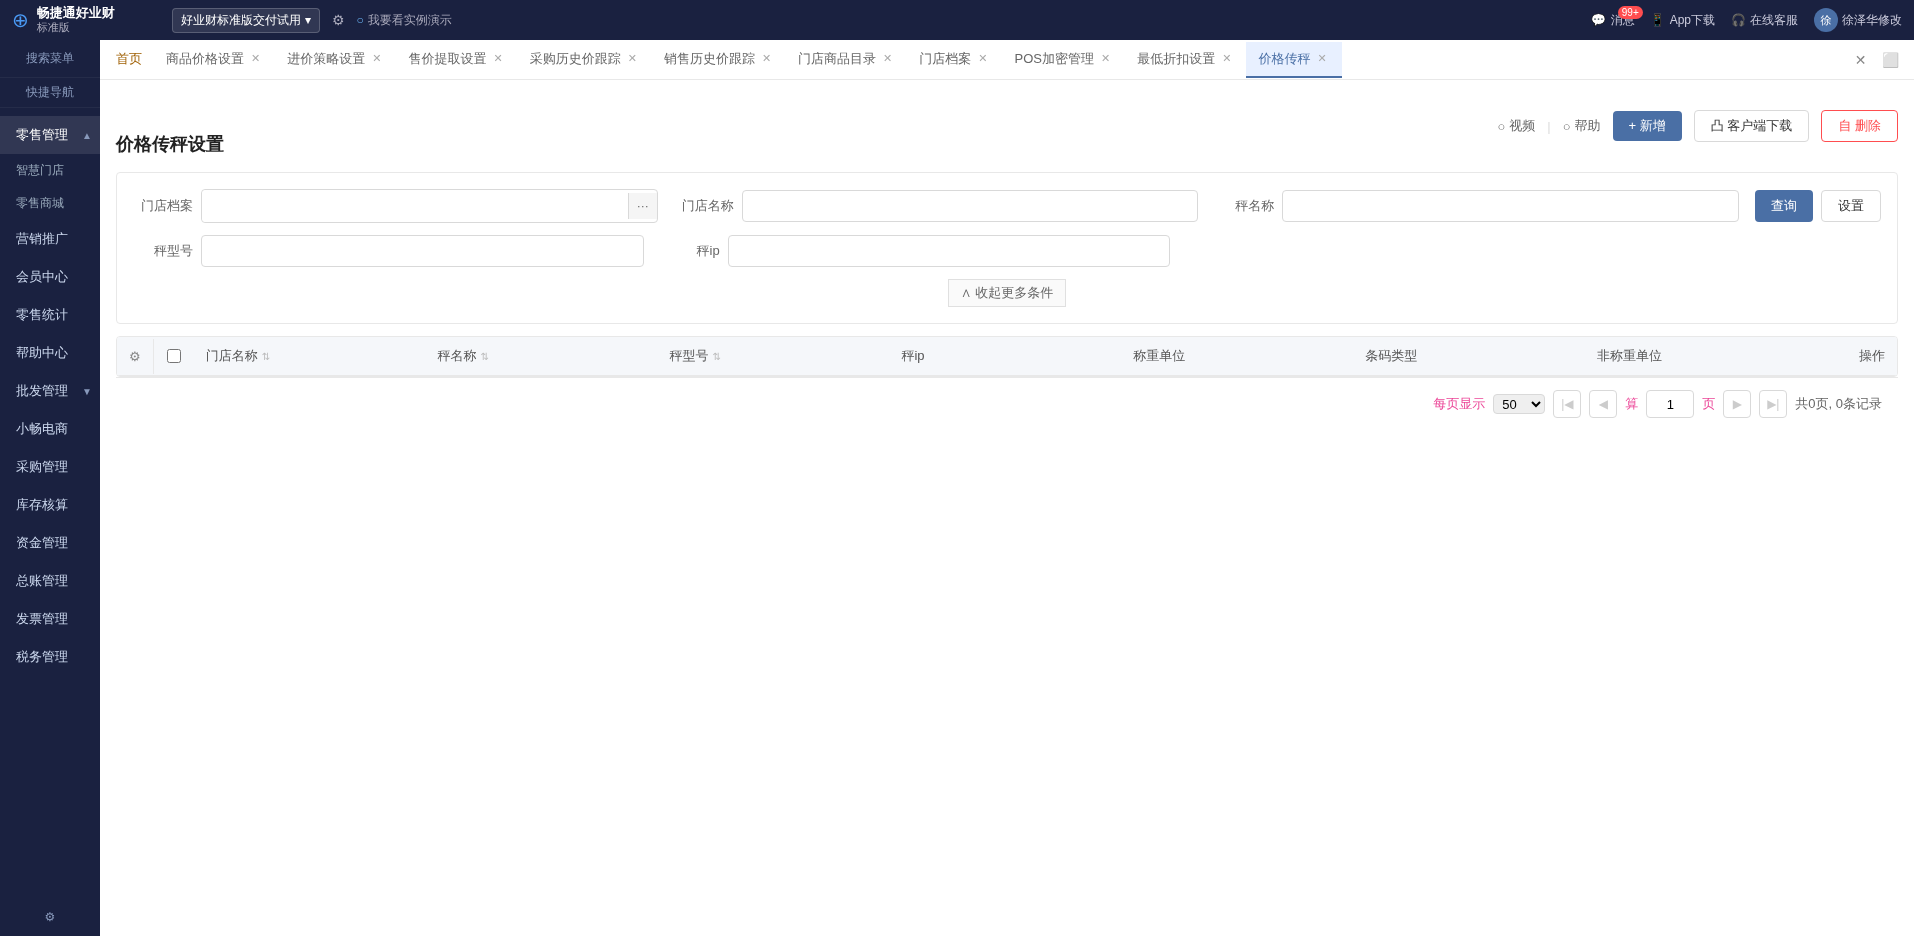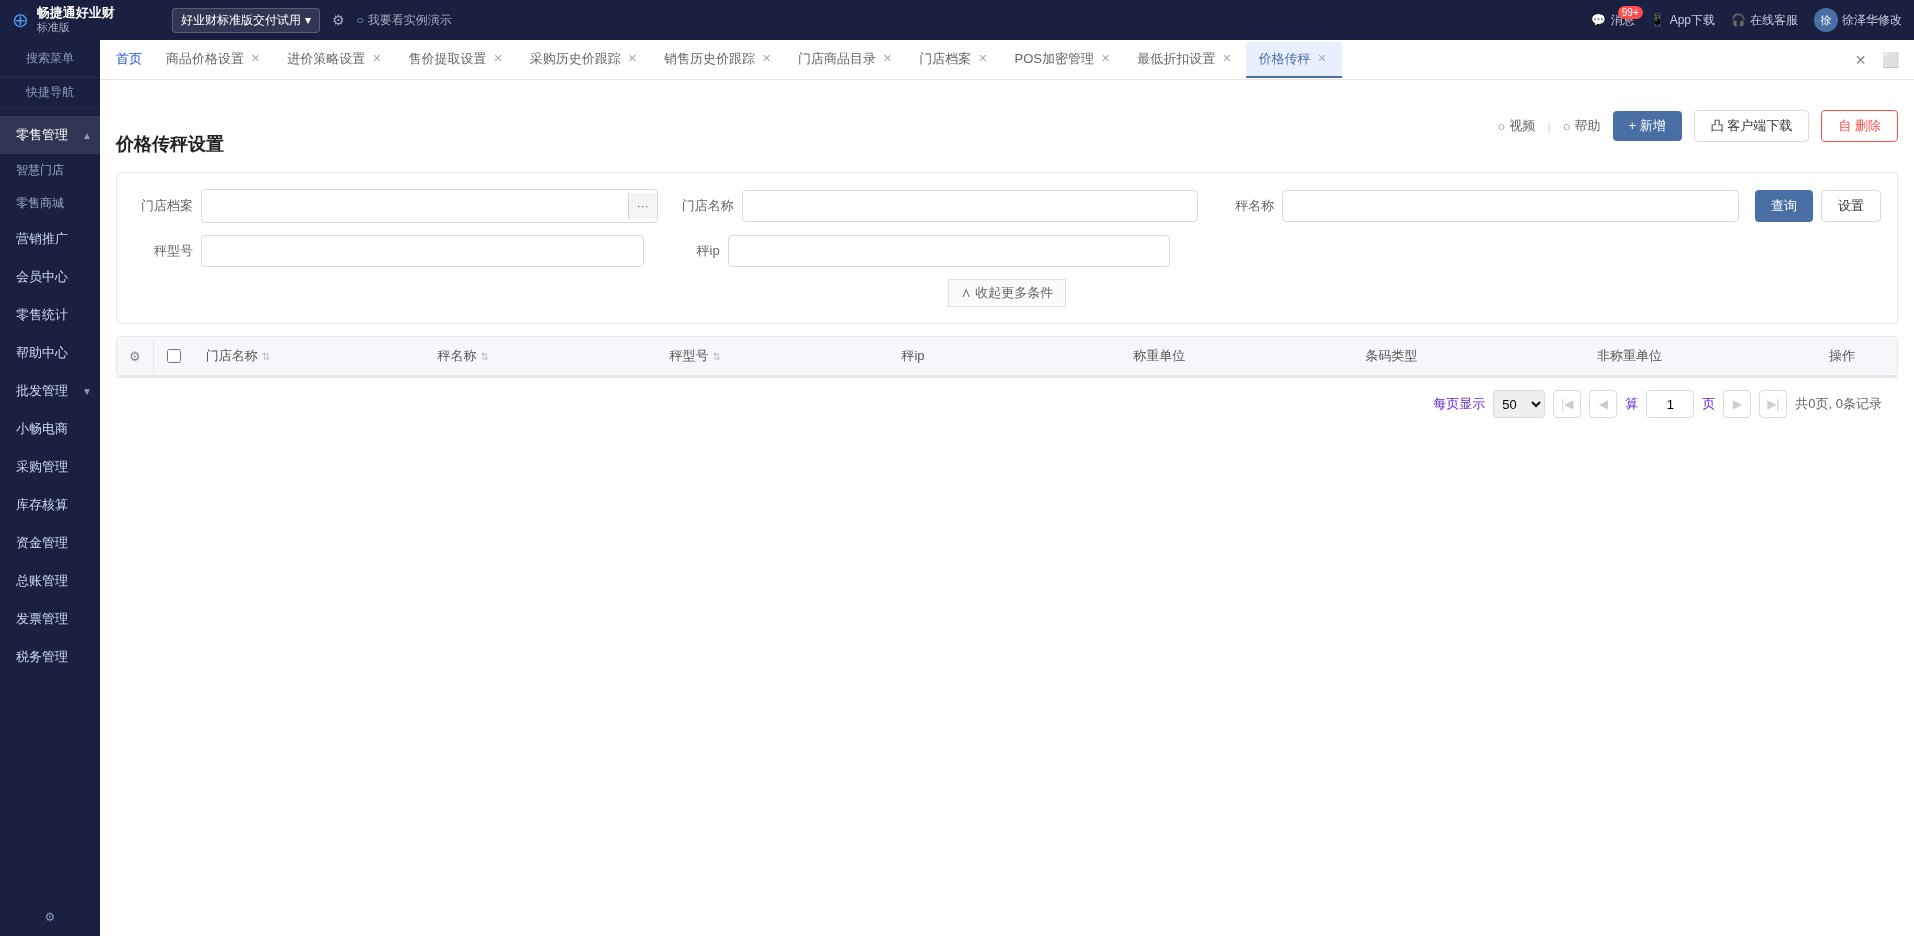--- a/index.html
+++ b/index.html
@@ -36,21 +36,21 @@
     .sidebar-bottom { margin-top: auto; padding: 12px 8px; color: #8899bb; font-size: 12px; text-align: center; cursor: pointer; }
 
     
     .content-area { flex: 1; display: flex; flex-direction: column; overflow: hidden; background: #fff; }
 
     
     .tab-bar { display: flex; align-items: center; background: #fff; border-bottom: 1px solid #e8e8e8; min-height: 40px; padding: 0 4px; overflow-x: auto; flex-shrink: 0; }
     .tab-bar::-webkit-scrollbar { display: none; }
     .tab-item { display: flex; align-items: center; gap: 4px; padding: 8px 12px; font-size: 13px; color: #666; cursor: pointer; white-space: nowrap; border-bottom: 2px solid transparent; }
     .tab-item.active { color: #4a6fa5; background: #e8f0ff; border-bottom: 2px solid #4a6fa5; }
-    .tab-item.home { color: #1d4ed8; font-weight: 500; }
+    .tab-item.home { color: #a16207; font-weight: 500; }
     .tab-close { color: #aaa; font-size: 11px; cursor: pointer; padding: 1px 3px; border-radius: 2px; }
     .tab-bar-actions { display: flex; align-items: center; gap: 4px; margin-left: auto; flex-shrink: 0; padding: 0 4px; }
     .tab-action-btn { color: #888; cursor: pointer; padding: 4px 6px; font-size: 14px; }
 
     
     .page-content { flex: 1; overflow-y: auto; padding: 16px; }
 
     
     .page-header { display: flex; align-items: center; justify-content: space-between; margin-bottom: 16px; }
     .page-title { font-size: 18px; font-weight: 600; color: #222; margin-top: 36px; }
@@ -74,28 +74,28 @@
     .form-input-btn { padding: 6px 8px; background: #f5f5f5; border-left: 1px solid #d9d9d9; cursor: pointer; color: #666; font-size: 12px; }
     .collapse-btn { display: flex; align-items: center; gap: 4px; color: #666; font-size: 13px; cursor: pointer; padding: 4px 12px; border: 1px solid #e0e0e0; border-radius: 0; background: #fafafa; }
 
     
     .table-container { background: #fff; border: 1px solid #e8e8e8; border-radius: 4px; overflow: hidden; }
     .table-header { display: flex; align-items: center; background: #f5f7fa; border-bottom: 1px solid #e8e8e8; padding: 0; }
     .table-settings-icon { padding: 10px 12px; color: #888; cursor: pointer; border-right: 1px solid #e8e8e8; }
     .th { padding: 10px 12px; font-size: 13px; color: #555; font-weight: 500; flex: 1; display: flex; align-items: center; gap: 4px; }
     .th.checkbox { flex: 0 0 40px; justify-content: center; }
     .th.xlg { flex: 1; }
-    .th.ops { flex: 0 0 80px; text-align: center; justify-content: flex-start; }
+    .th.ops { flex: 0 0 80px; text-align: center; justify-content: flex-end; }
     .sort-icon { color: #bbb; font-size: 10px; }
     .table-empty { display: flex; flex-direction: column; align-items: center; justify-content: center; padding: 80px 0; color: #aaa; font-size: 14px; }
 
     
     .pagination { display: flex; align-items: center; justify-content: flex-end; padding: 12px 16px; border-top: 1px solid #e8e8e8; gap: 8px; background: #fff; }
-    .pagination-label { color: #6d28d9; font-size: 13px; }
-    .pagination-select { height: 28px; border: 1px solid #d9d9d9; border-radius: 4px; padding: 0 4px; font-size: 13px; }
+    .pagination-label { color: #ec4899; font-size: 13px; }
+    .pagination-select { height: 20px; border: 1px solid #d9d9d9; border-radius: 4px; padding: 0 4px; font-size: 13px; }
     .pagination-btn { width: 28px; height: 28px; border: 1px solid #d9d9d9; border-radius: 4px; background: #fff; cursor: pointer; display: flex; align-items: center; justify-content: center; color: #666; font-size: 12px; }
     .pagination-btn.disabled { color: #ccc; cursor: not-allowed; }
     .pagination-input { width: 48px; height: 28px; border: 1px solid #d9d9d9; border-radius: 4px; text-align: center; font-size: 13px; }
     .pagination-info { color: #666; font-size: 13px; }
 
     
     .checkbox-input { width: 14px; height: 14px; cursor: pointer; }
 
     
     .empty-illustration { width: 100px; height: 100px; margin-bottom: 8px; }

